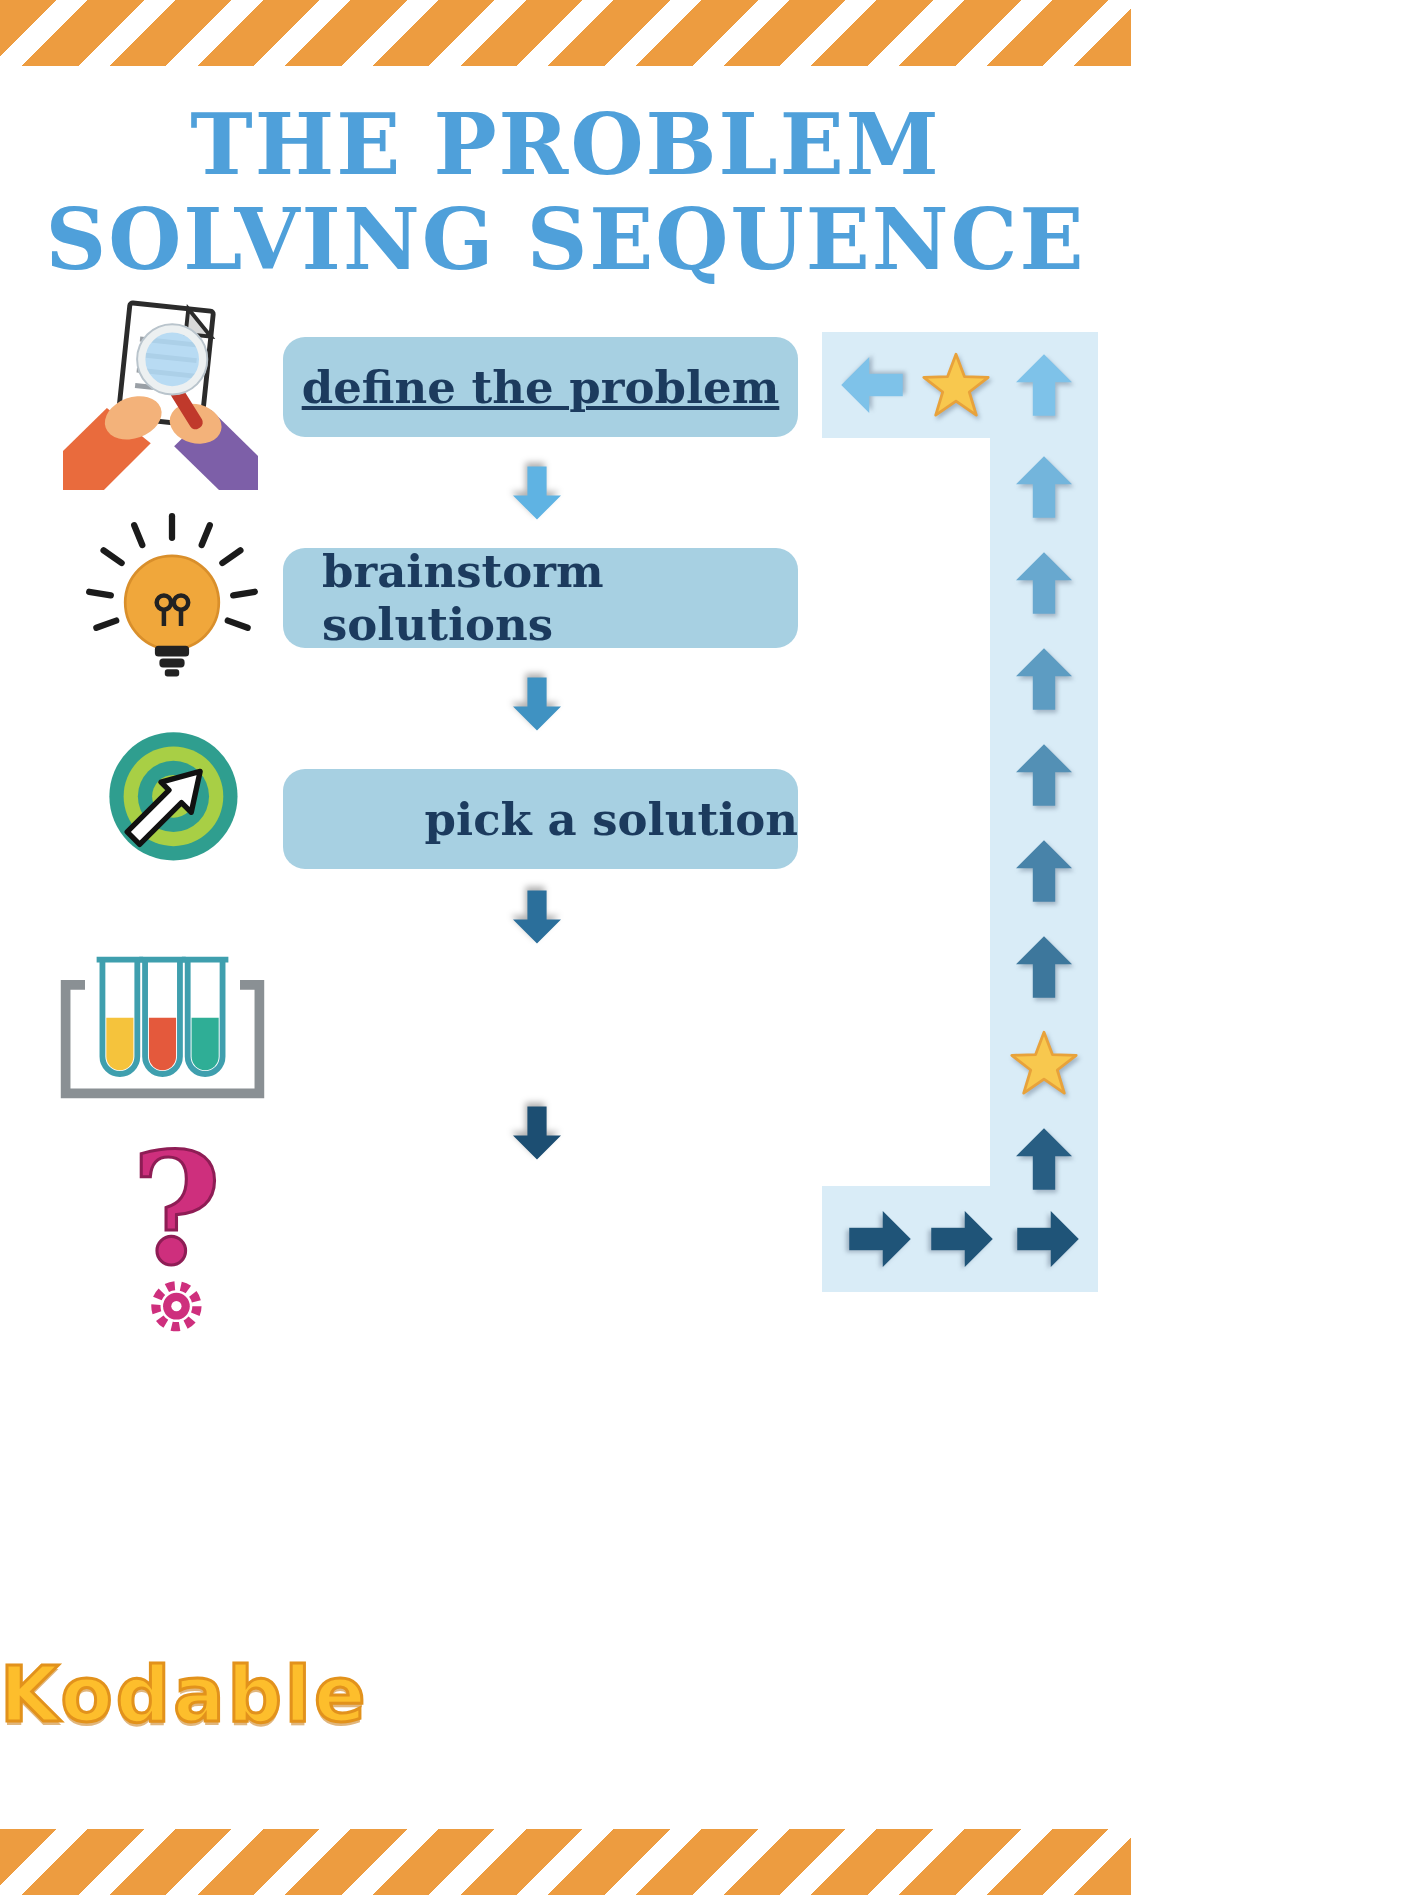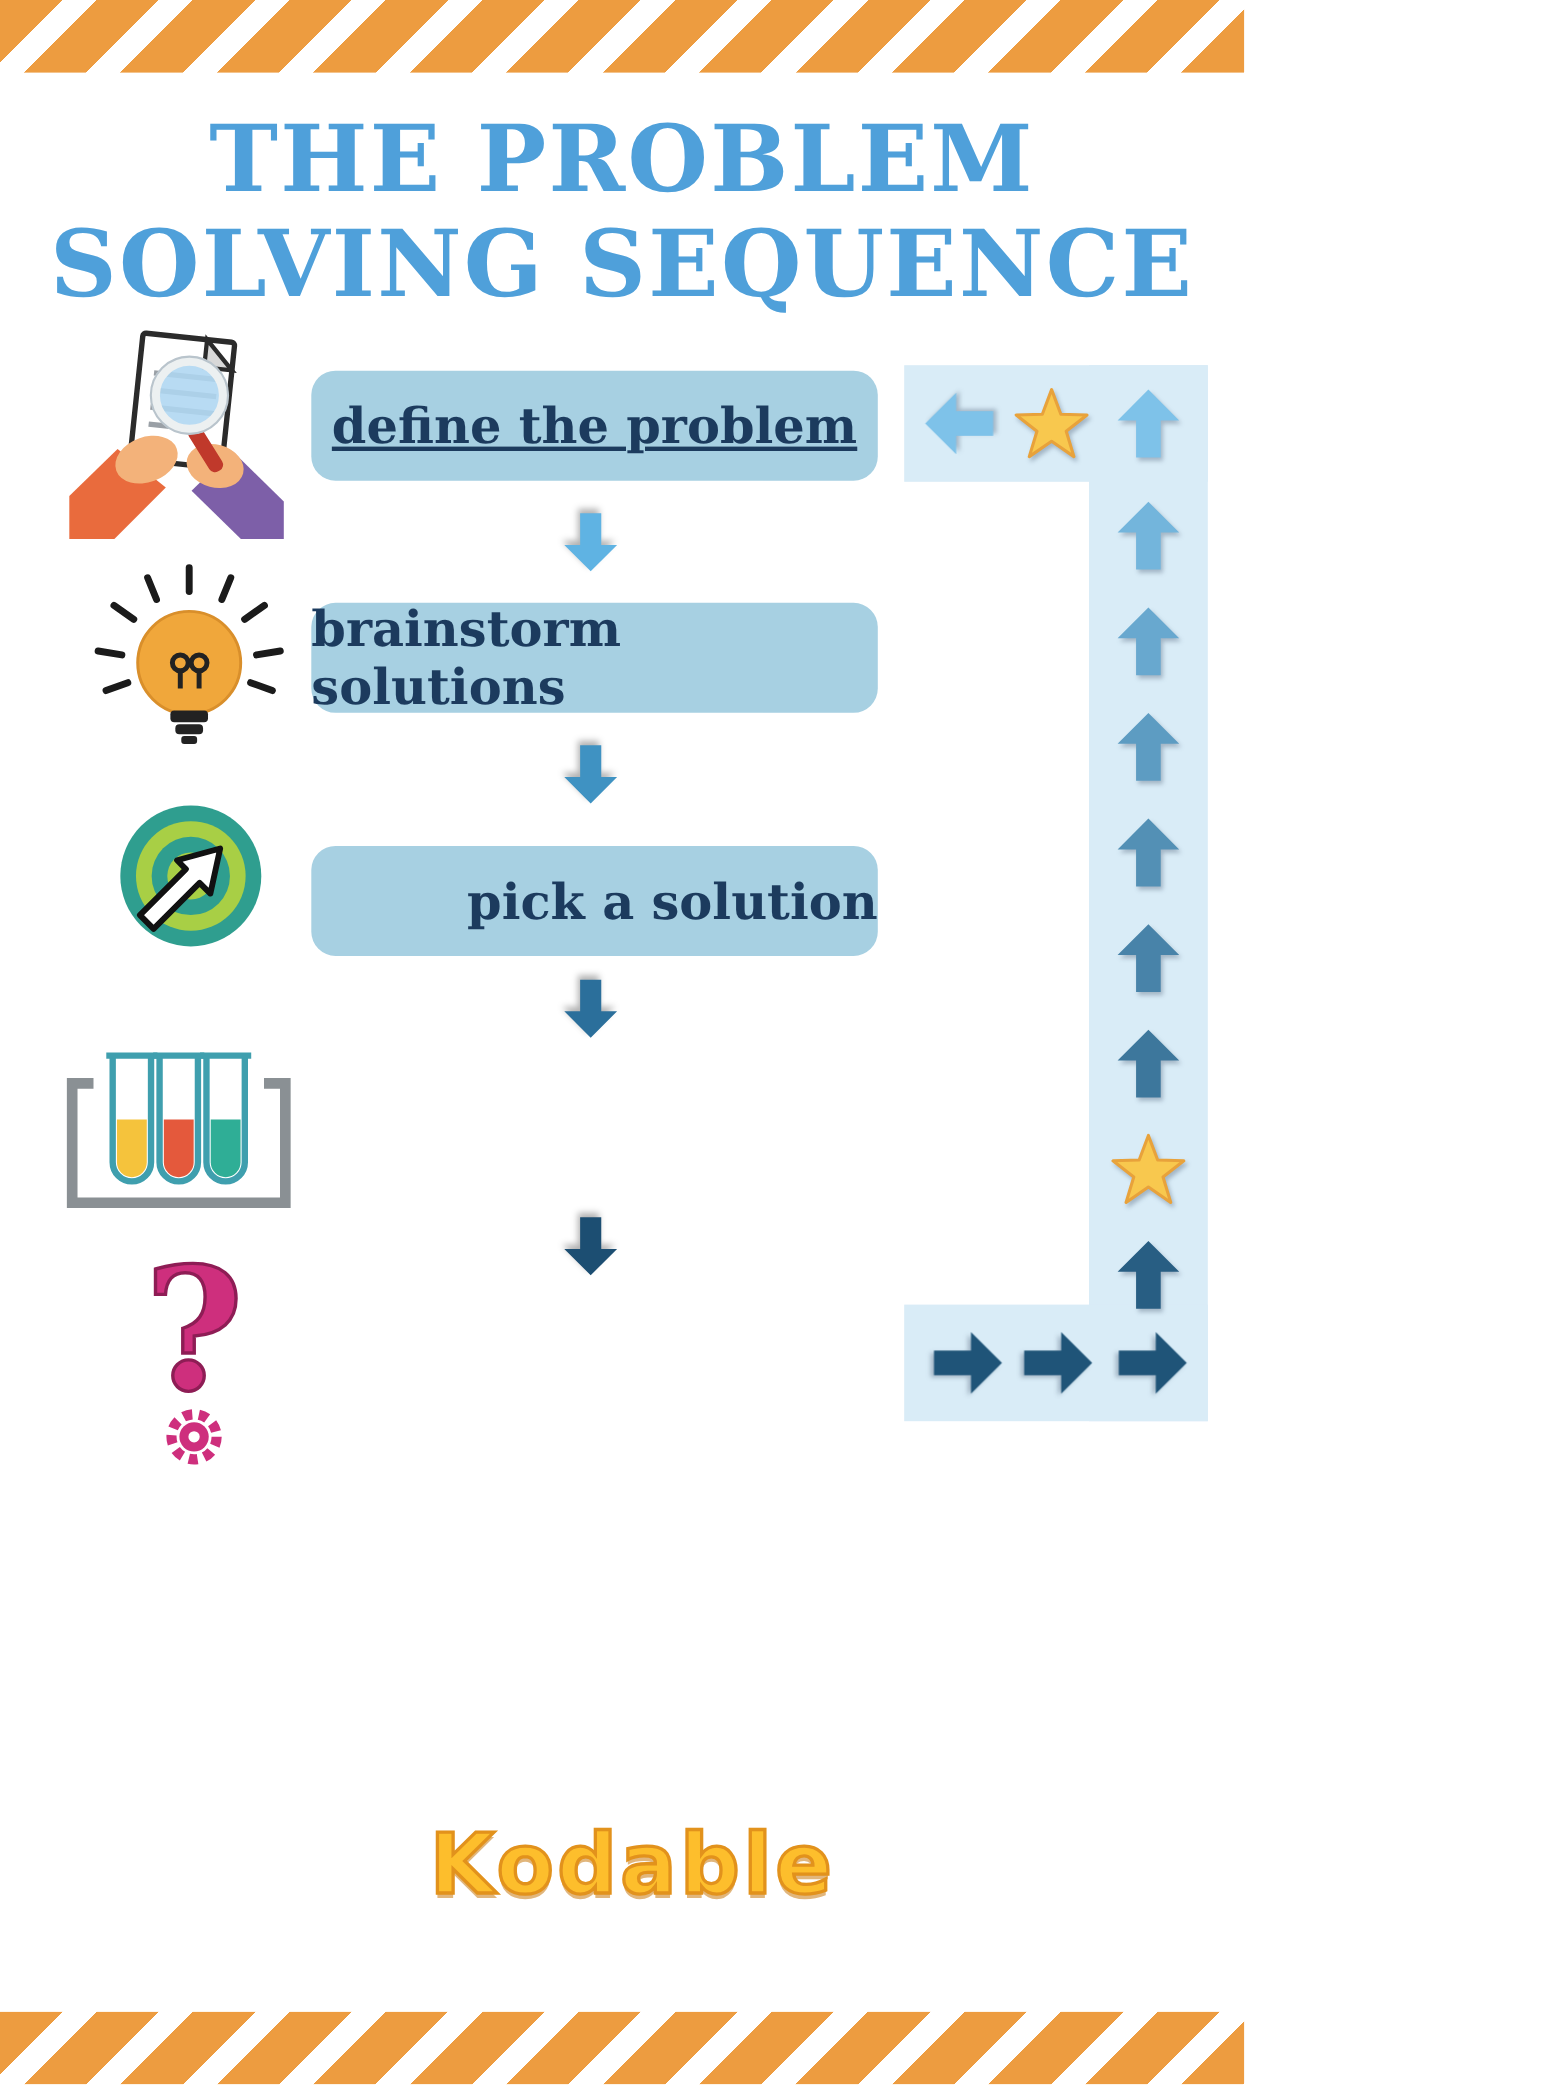--- a/index.html
+++ b/index.html
@@ -29,39 +29,39 @@
   .band-col{ left:990px; top:332px; width:108px; height:960px; }
   .band-bottom{ left:822px; top:1186px; width:276px; height:106px; }
 
   
   .step-box{
     position:absolute; left:283px; width:515px; height:100px;
     background:#A7D0E2; border-radius:22px;
     display:flex; align-items:center; justify-content:center;
     font-size:45px; font-weight:bold; color:#1C3B5E;
   }
-  .r0{ top:337px;text-decoration:underline; } .r1{ top:548px; } .r2{ top:769px;justify-content:flex-end; } .r3{ top:974px; } .r4{ top:1192px; }
+  .r0{ top:337px;text-decoration:underline; } .r1{ top:548px;padding-left:39px; } .r2{ top:769px;justify-content:flex-end; } .r3{ top:974px; } .r4{ top:1192px; }
 
   
   .icon{ position:absolute; }
   .icon svg{ width:100%; height:100%; }
   .icon-1{ left:58px;  top:295px;  width:205px; height:195px; }
   .icon-2{ left:82px;  top:508px;  width:180px; height:182px; }
   .icon-3{ left:80px;  top:718px;  width:178px; height:178px; }
   .icon-4{ left:55px;  top:950px;  width:215px; height:155px; }
   .icon-5{ left:112px; top:1142px; width:135px; height:195px; }
 
   
   .cell{ position:absolute; width:70px; height:70px; transform:translate(-50%,-50%); }
   .cell svg{ width:100%; height:100%; filter:drop-shadow(2px 3px 2px rgba(20,40,70,.28)); }
   .conn{ position:absolute; width:60px; height:64px; transform:translate(-50%,-50%); }
   .conn svg{ width:100%; height:100%; filter:drop-shadow(2px 4px 3px rgba(0,0,0,.3)); }
 
   
-  .logo{ position:absolute; top:1650px; left:0; width:1150px; text-align:center; }
+  .logo{ position:absolute; top:1650px; left:0; width:1150px; text-align:left; }
   .logo span{
     font-family:"DejaVu Sans", sans-serif; font-weight:800; font-size:76px;
     color:#FDBE2C; letter-spacing:3px;
     -webkit-text-stroke:3px #E2921C;
     text-shadow:0 4px 0 rgba(201,122,16,.55);
   }
 </style>
 </head>
 <body>
 

